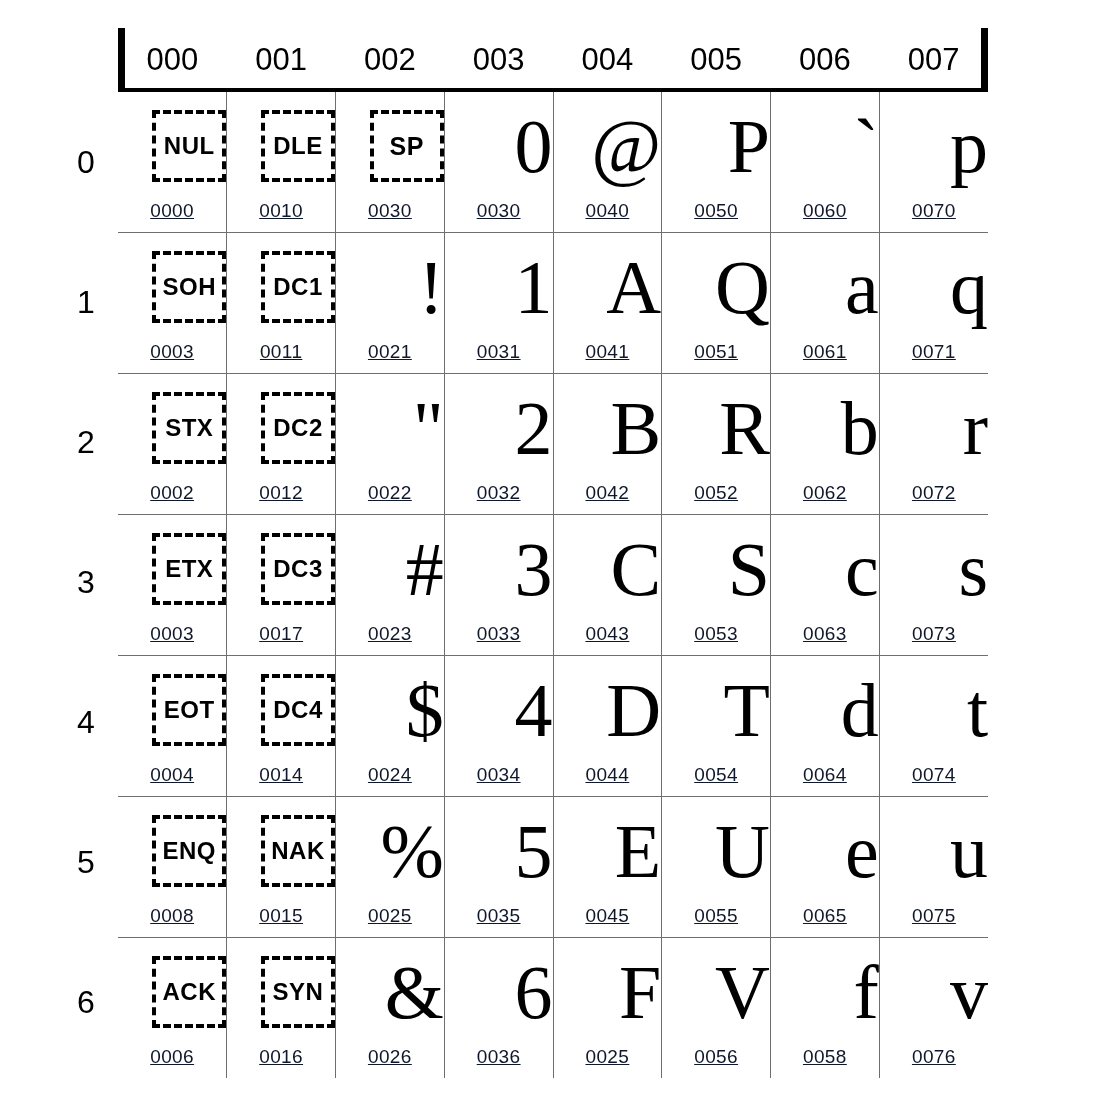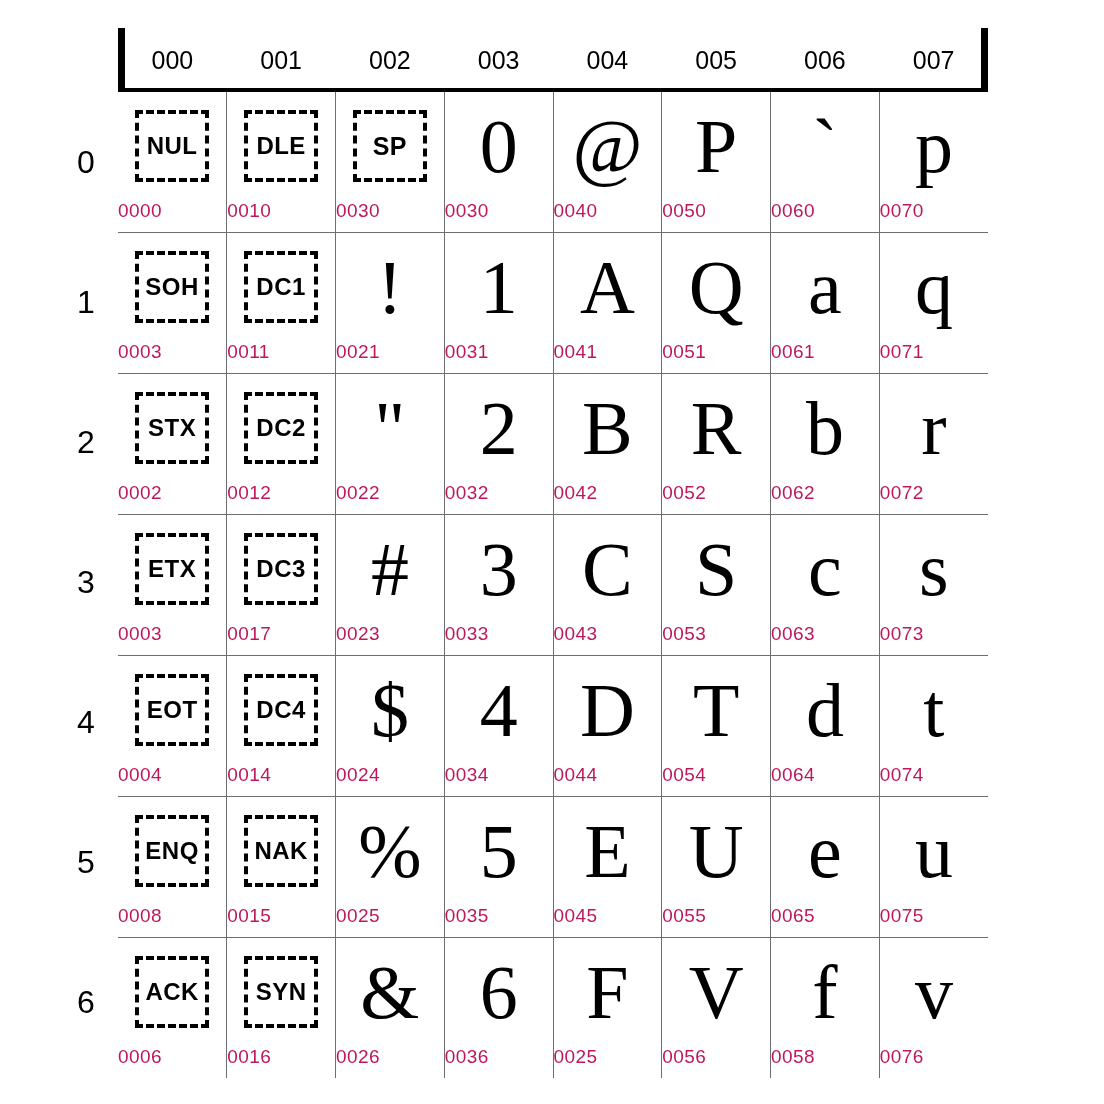--- a/index.html
+++ b/index.html
@@ -41,21 +41,21 @@
   table.codechart td,
   table.codechart th {
     padding: 0;
     margin: 0;
   }
 
   
   .colhead {
     height: 64px;
     font-family: "Liberation Sans", sans-serif;
-    font-size: 25px;
+    font-size: 31px;
     font-weight: 400;
     text-align: center;
     vertical-align: middle;
     letter-spacing: 0px;
     border: none;
     color: #000;
   }
 
   
   .cell {
@@ -69,21 +69,21 @@
     background: #fff;
   }
   tr.row-0 .cell { border-top: none; }
   .cell.firstcol { border-left: none; }
 
   
   .glyph {
     height: 104px;
     display: flex;
     align-items: center;
-    justify-content: center;
+    justify-content: flex-end;
     font-family: "Liberation Serif", serif;
     font-size: 76px;
     line-height: 1;
     color: #000;
     padding-top: 4px;
     box-sizing: border-box;
   }
   .glyph.grave { font-size: 76px; align-items: flex-start; padding-top: 16px; }
 
   
@@ -102,24 +102,25 @@
     line-height: 1;
     color: #000;
   }
   .ctrlbox.wide { font-size: 24px; }
 
   
   .hex {
     font-family: "Liberation Sans", sans-serif;
     font-size: 19px;
     letter-spacing: 0.4px;
-    text-align: left;
-    color: #be185d;
+    text-align: center;
+    color: #0f172a;
     height: 34px;
     line-height: 30px;
+    text-decoration: underline;
   }
 
   
   .rowlabels {
     position: absolute;
     left: 60px;
     top: 92px;
     width: 52px;
   }
   .rowlabel {

